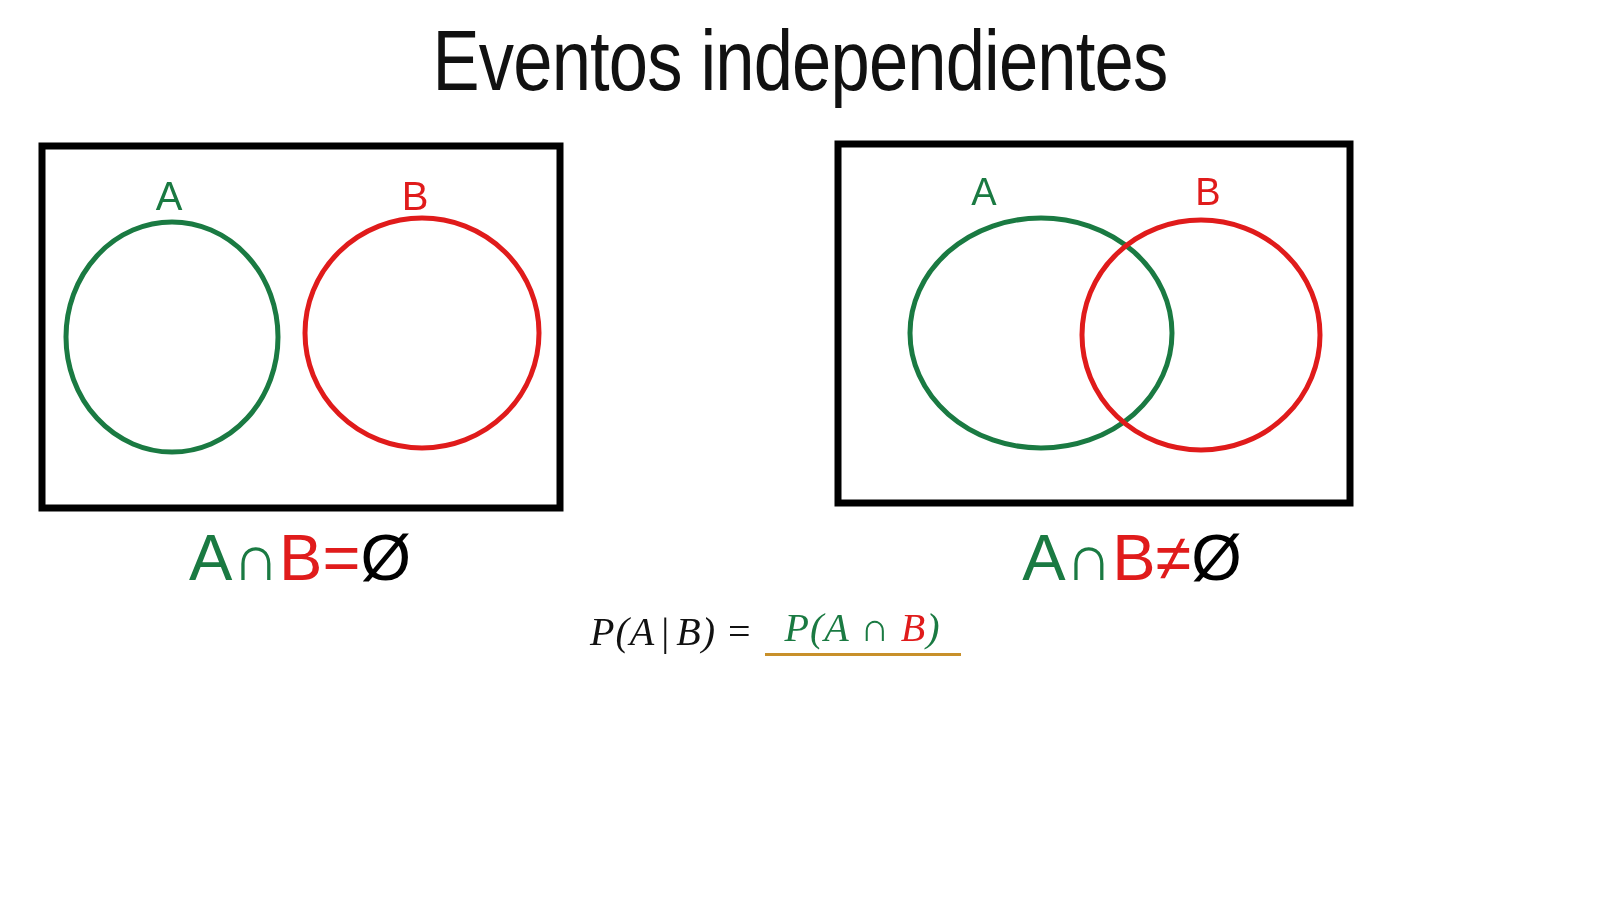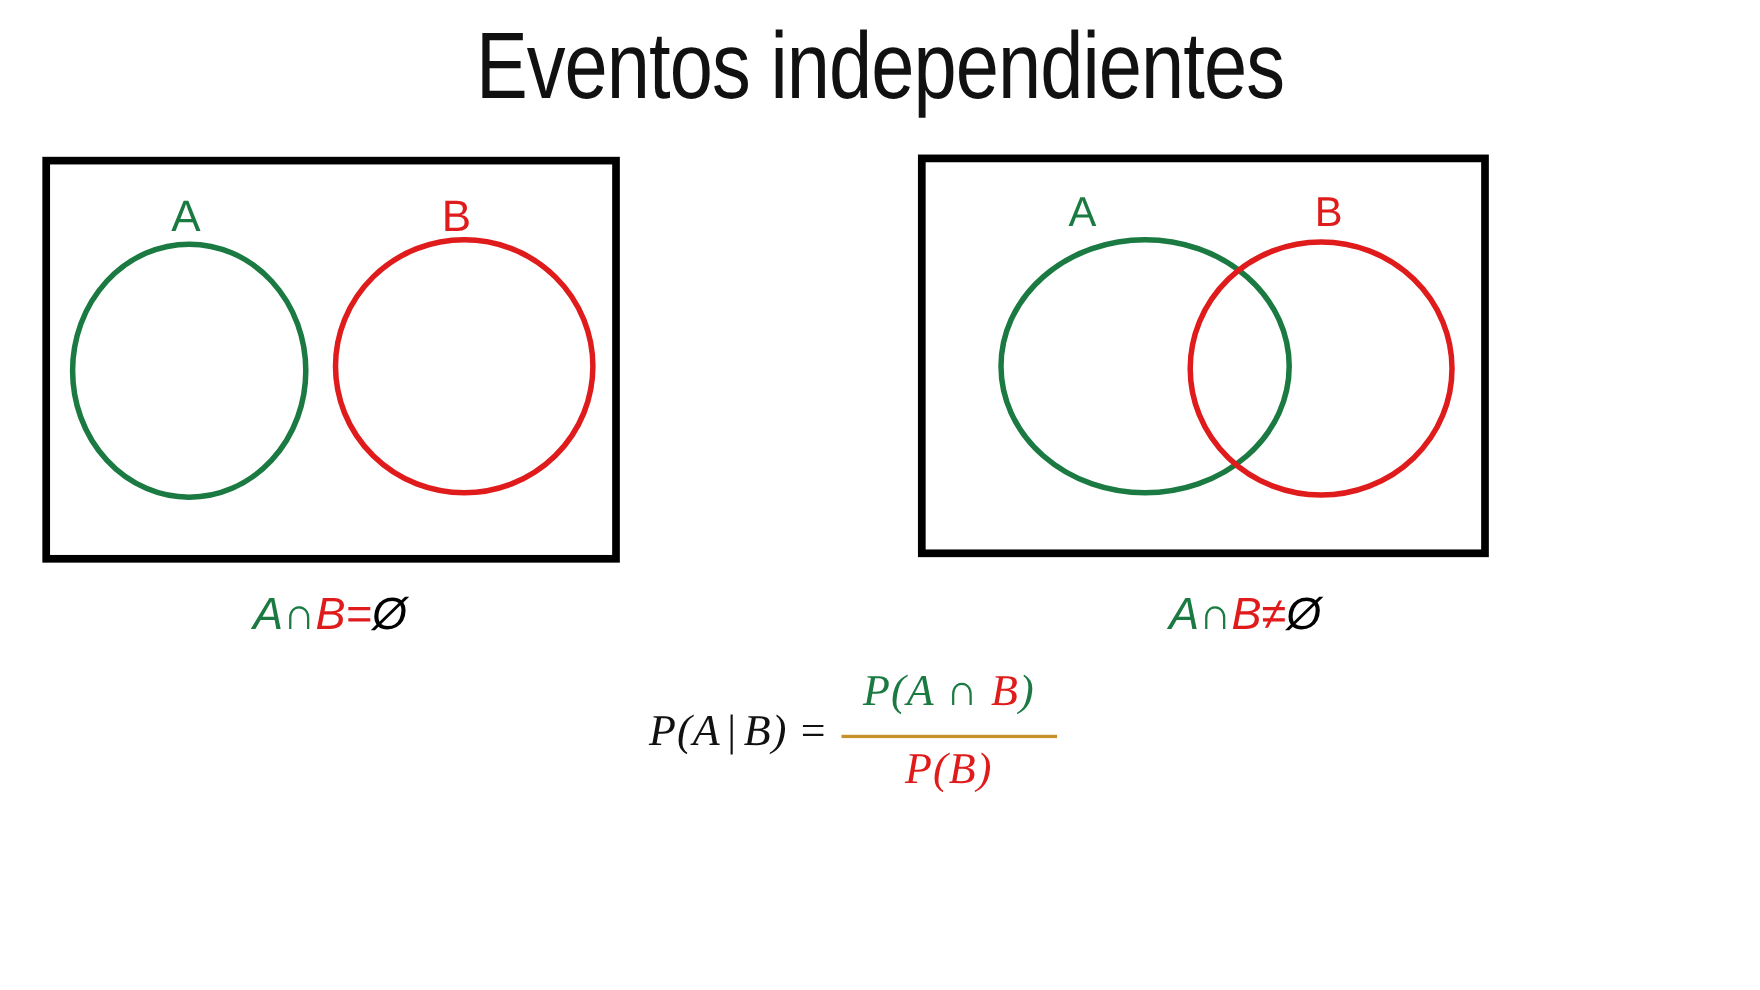--- a/index.html
+++ b/index.html
@@ -52,25 +52,24 @@
     left: 832px;
     top: 139px;
     width: 528px;
     height: 374px;
   }
 
   
   .venn-caption {
     position: absolute;
     font-family: "Liberation Sans", sans-serif;
-    font-size: 41px;
+    font-size: 65px;
     line-height: 60px;
     font-weight: 400;
     white-space: nowrap;
-    font-style: italic;
   }
   #caption-disjoint {
     left: 45px;
     top: 528px;
     width: 510px;
     text-align: center;
   }
   #caption-overlap {
     left: 877px;
     top: 528px;
@@ -105,21 +104,21 @@
     font-style: normal;
   }
   #formula-fraction {
     display: flex;
     flex-direction: column;
     align-items: center;
     line-height: 1;
   }
   #formula-numerator {
     white-space: nowrap;
-    padding: 0 6px 20px 6px;
+    padding: 0 6px 5px 6px;
     letter-spacing: 1px;
   }
   #formula-bar {
     width: 100%;
     min-width: 196px;
     height: 3px;
     background: #c8902a;
   }
   #formula-denominator {
     white-space: nowrap;
@@ -167,15 +166,14 @@
 </div>
 
 <div id="formula">
   <span id="formula-lhs"><span>P</span><span>(</span><span>A</span><span class="pipe">|</span><span>B</span><span>)</span></span>
 
   <span id="formula-equals">=</span>
 
   <span id="formula-fraction">
     <span id="formula-numerator"><span class="f-green">P(A ∩ </span><span class="f-red">B</span><span class="f-green">)</span></span>
     <span id="formula-bar"></span>
-    <span id="formula-denominator" class="f-red">P(B)</span>
   </span>
 </div>
 
 </body></html>

